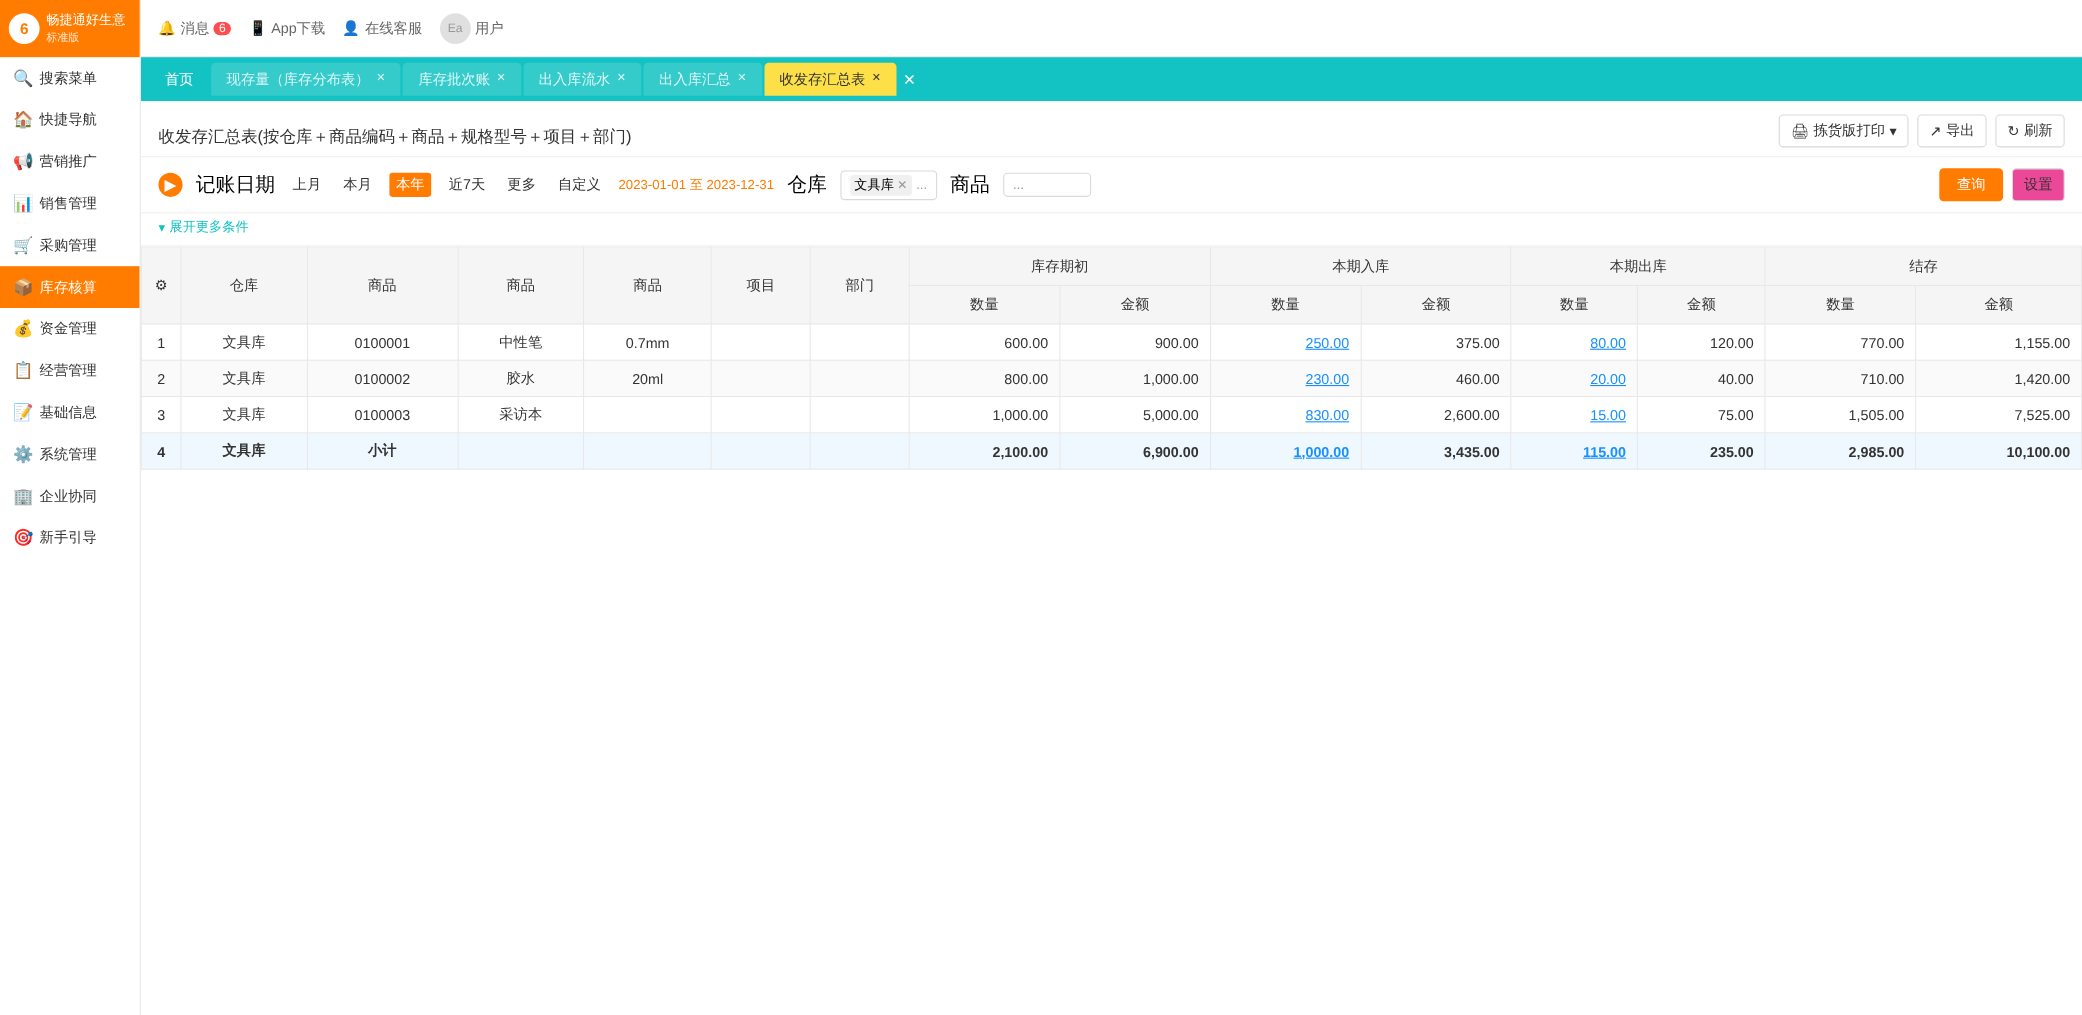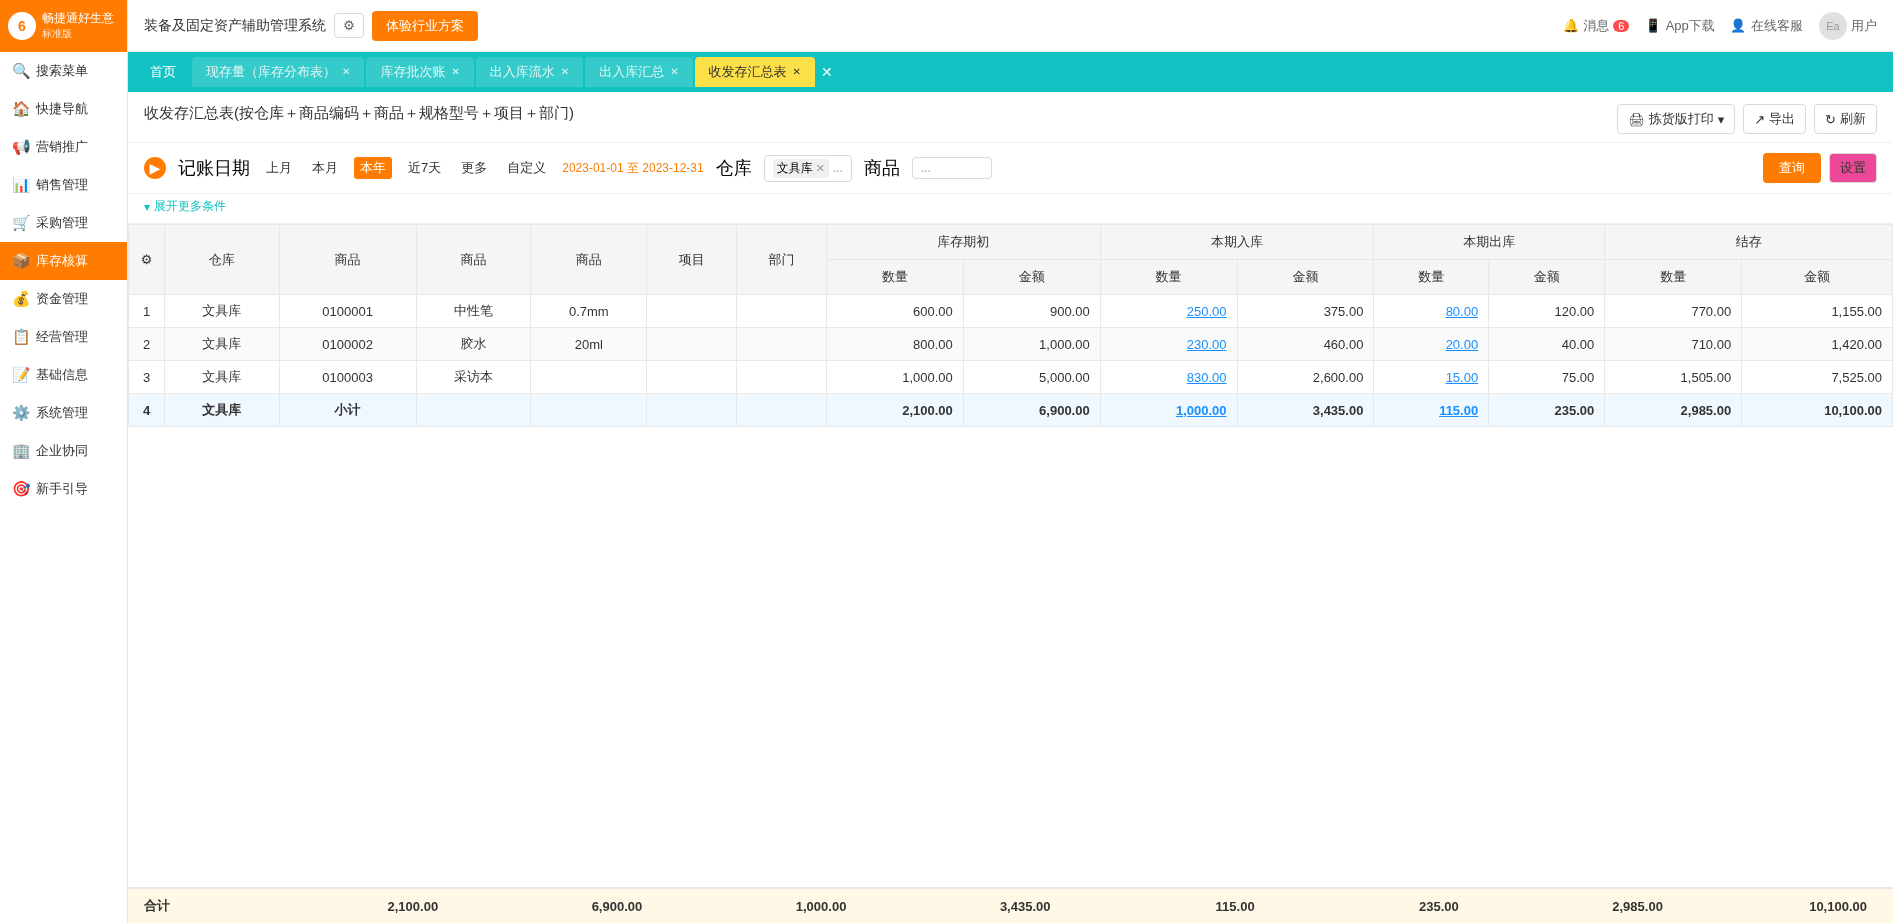--- a/index.html
+++ b/index.html
@@ -35,21 +35,21 @@
     .tab { display: flex; align-items: center; gap: 6px; padding: 6px 14px; border-radius: 4px 4px 0 0; cursor: pointer; font-size: 13px; color: rgba(255,255,255,0.85); background: rgba(255,255,255,0.15); }
     .tab.active { background: #fde047; color: #333; }
     .tab-close { font-size: 10px; cursor: pointer; color: currentColor; background: none; border: none; line-height: 1; }
     .tab-main { color: #fff; background: none; }
     .tab-x { color: #fff; background: none; border: none; cursor: pointer; font-size: 14px; margin-left: 4px; line-height: 1; }
 
     
     .content { flex: 1; background: #fff; overflow-y: auto; padding: 0; display: flex; flex-direction: column; }
 
     
-    .page-header { padding: 12px 16px 8px; border-bottom: 1px solid #f0f0f0; display: flex; align-items: flex-start; justify-content: space-between; gap: 34px; }
+    .page-header { padding: 12px 16px 8px; border-bottom: 1px solid #f0f0f0; display: flex; align-items: flex-end; justify-content: space-between; gap: 34px; }
     .page-title { font-size: 15px; color: #333; font-weight: 500; }
     .page-actions { display: flex; align-items: center; gap: 8px; }
     .action-btn { display: flex; align-items: center; gap: 4px; border: 1px solid #d9d9d9; background: #fff; border-radius: 4px; padding: 5px 10px; cursor: pointer; font-size: 13px; color: #333; }
 
     
     .filter-bar { padding: 10px 16px; border-bottom: 1px solid #f0f0f0; display: flex; align-items: center; gap: 12px; flex-wrap: wrap; }
     .filter-expand-btn { background: #ff7c00; color: #fff; border: none; border-radius: 50%; width: 22px; height: 22px; cursor: pointer; font-size: 14px; display: flex; align-items: center; justify-content: center; flex-shrink: 0; }
     .filter-label { color: #000000; font-size: 18px; }
     .date-btn { border: none; background: none; cursor: pointer; color: #333; font-size: 13px; padding: 2px 4px; }
     .date-btn.active { background: #ff7c00; color: #fff; border-radius: 3px; padding: 2px 6px; }
@@ -146,25 +146,20 @@
     <div class="sidebar-item">
       <span class="sidebar-item-icon">🎯</span>
       <span>新手引导</span>
     </div>
   </div>
 </div>
 
 <div class="main">
 
   <div class="top-header">
-    <div class="top-header-left">
-      <span class="system-title">装备及固定资产辅助管理系统</span>
-      <button class="gear-btn">⚙</button>
-      <button class="try-btn">体验行业方案</button>
-    </div>
     <div class="top-header-right">
       <div class="header-action">
         <span>🔔</span>
         <span>消息</span>
         <span class="badge">6</span>
       </div>
       <div class="header-action">
         <span>📱</span>
         <span>App下载</span>
       </div>
@@ -362,28 +357,15 @@
             <td class="num-right">3,435.00</td>
             <td class="num-right"><span class="link-text">115.00</span></td>
             <td class="num-right">235.00</td>
             <td class="num-right">2,985.00</td>
             <td class="num-right">10,100.00</td>
           </tr>
         </tbody>
       </table>
     </div>
 
-    <div class="table-footer">
-      <span class="footer-label">合计</span>
-      <div class="footer-cells">
-        <span class="footer-cell">2,100.00</span>
-        <span class="footer-cell">6,900.00</span>
-        <span class="footer-cell">1,000.00</span>
-        <span class="footer-cell">3,435.00</span>
-        <span class="footer-cell">115.00</span>
-        <span class="footer-cell">235.00</span>
-        <span class="footer-cell">2,985.00</span>
-        <span class="footer-cell">10,100.00</span>
-      </div>
-    </div>
 
   </div>
 </div>
 
 </body></html>

